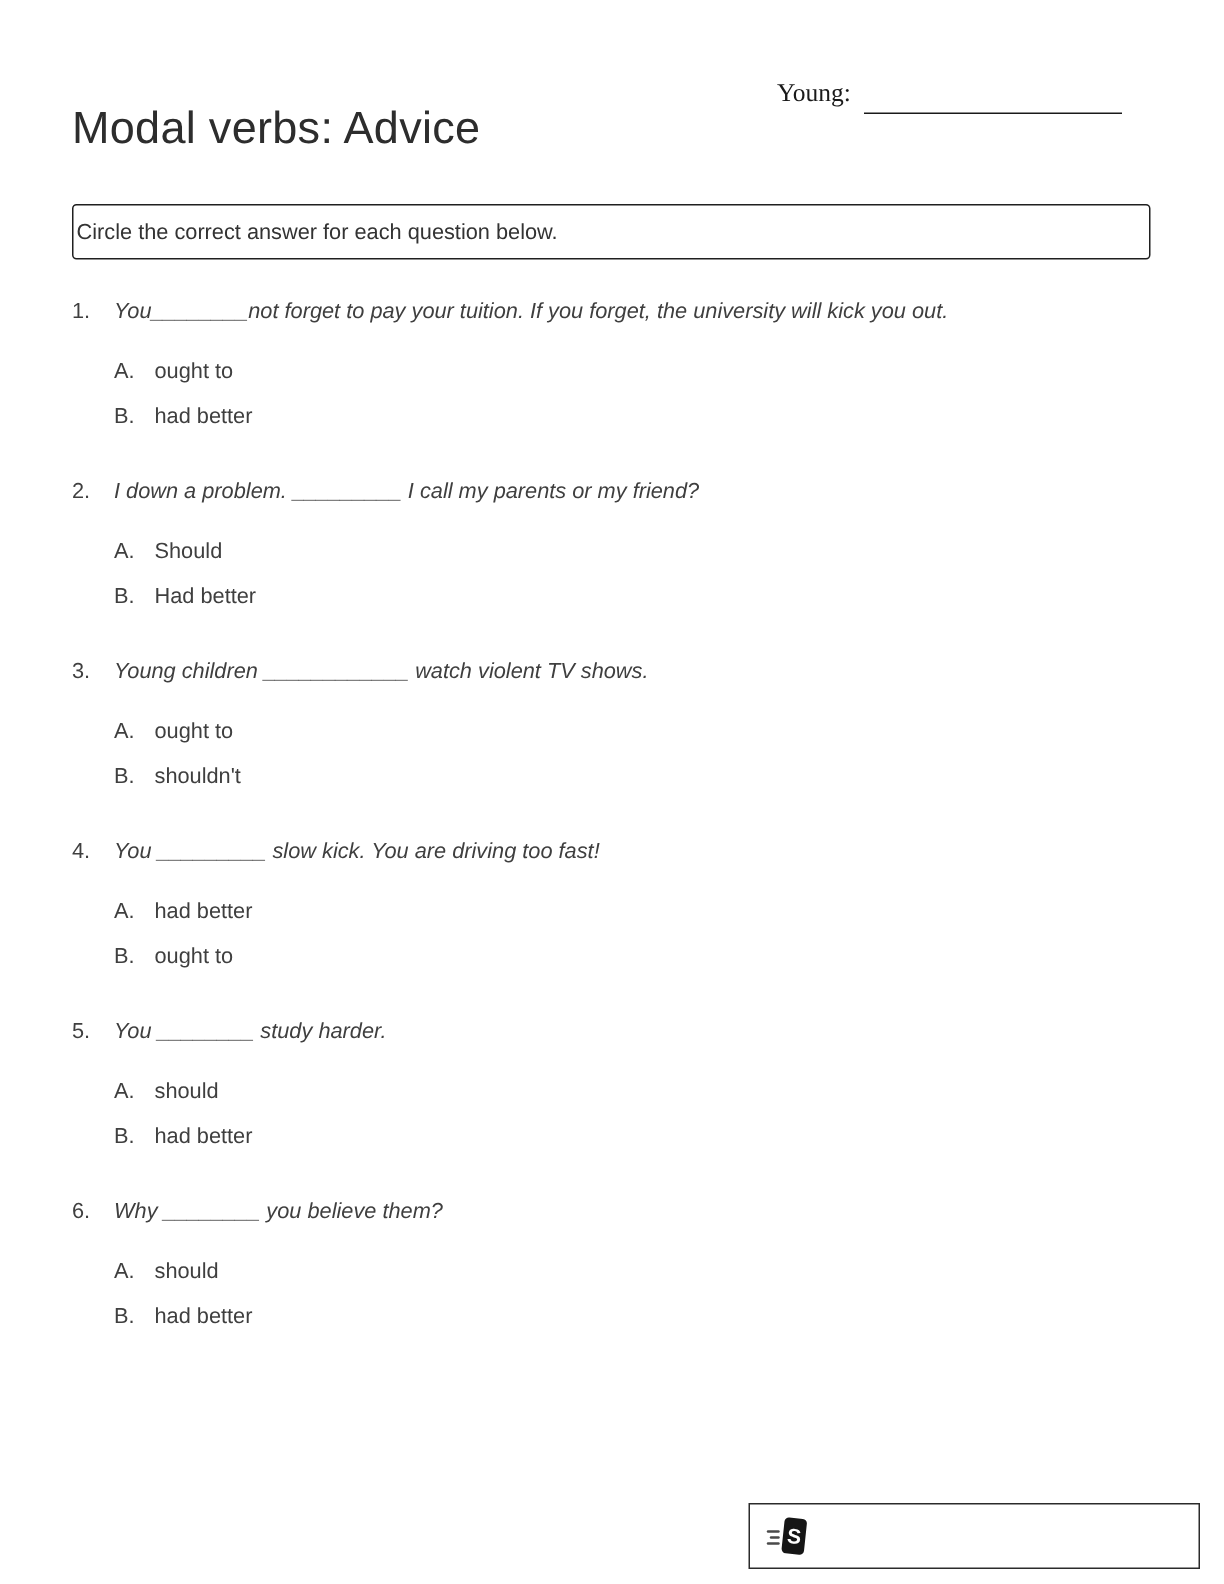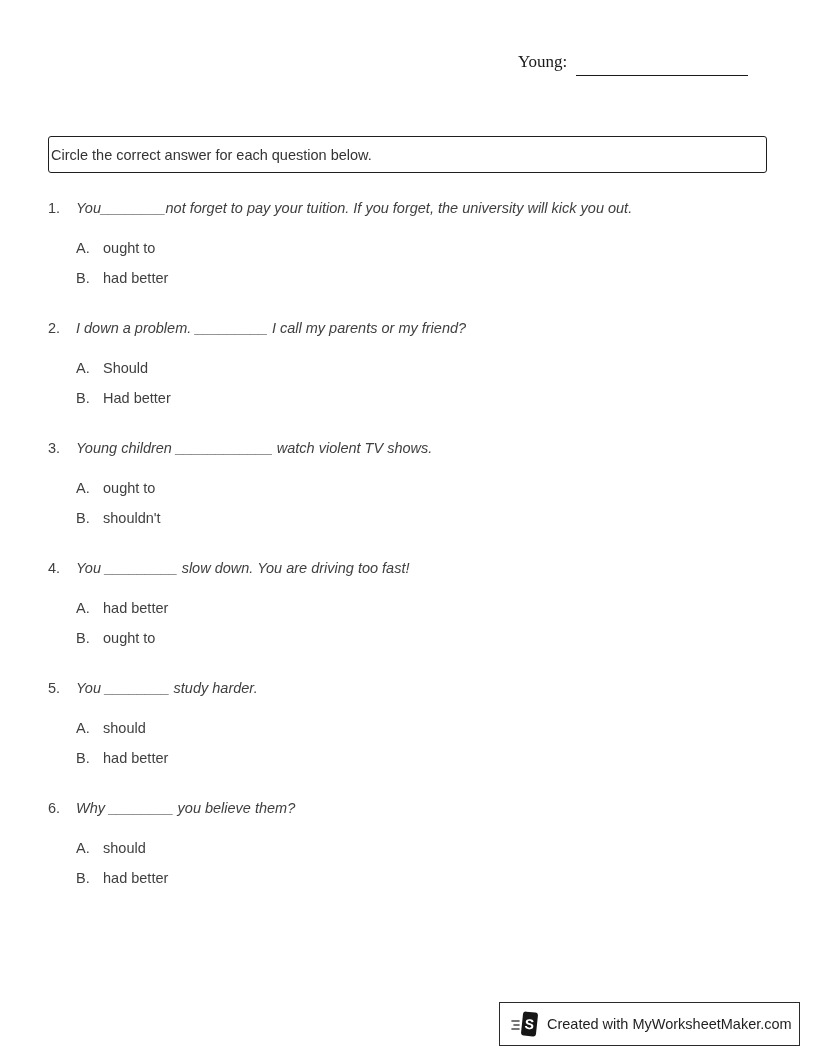--- a/index.html
+++ b/index.html
@@ -59,20 +59,21 @@
     padding-left:8px;
   }
   .footer-logo{flex:0 0 36px;height:34px;display:flex;align-items:center;justify-content:center;}
   .footer-text{font-size:14.5px;color:#1f1f1f;margin-left:3px;white-space:nowrap;}
 </style>
 </head>
 <body>
 
 <div class="page">
 
+  <h1 class="title">Modal verbs: Advice</h1>
 
   <div class="name-block">
     <span>Young:</span>
     <span class="name-line"></span>
   </div>
 
   <div class="instruction-box">
     <span>Circle the correct answer for each question below.</span>
   </div>
 
@@ -118,21 +119,21 @@
       </div>
       <div class="option-row second">
         <span class="opt-letter">B.</span>
         <span class="opt-text">shouldn't</span>
       </div>
     </div>
 
     <div class="question-block">
       <p class="question-line">
         <span class="q-number">4.</span>
-        <span class="q-text">You _________ slow down. You are driving too fast!</span>
+        <span class="q-text">You _________ slow kick. You are driving too fast!</span>
       </p>
       <div class="option-row first">
         <span class="opt-letter">A.</span>
         <span class="opt-text">had better</span>
       </div>
       <div class="option-row second">
         <span class="opt-letter">B.</span>
         <span class="opt-text">ought to</span>
       </div>
     </div>
@@ -175,16 +176,15 @@
           <line x1="2" y1="13" x2="9" y2="13"></line>
           <line x1="4" y1="17" x2="9" y2="17"></line>
           <line x1="2" y1="21" x2="9" y2="21"></line>
         </g>
         <g transform="rotate(6 19 16)">
           <rect x="12" y="4" width="15" height="24" rx="3" fill="#161616"></rect>
           <text x="19.5" y="21" font-family="Liberation Sans, sans-serif" font-size="14" font-weight="bold" fill="#ffffff" text-anchor="middle">S</text>
         </g>
       </svg>
     </span>
-    <span class="footer-text">Created with MyWorksheetMaker.com</span>
   </div>
 
 </div>
 
 </body></html>

